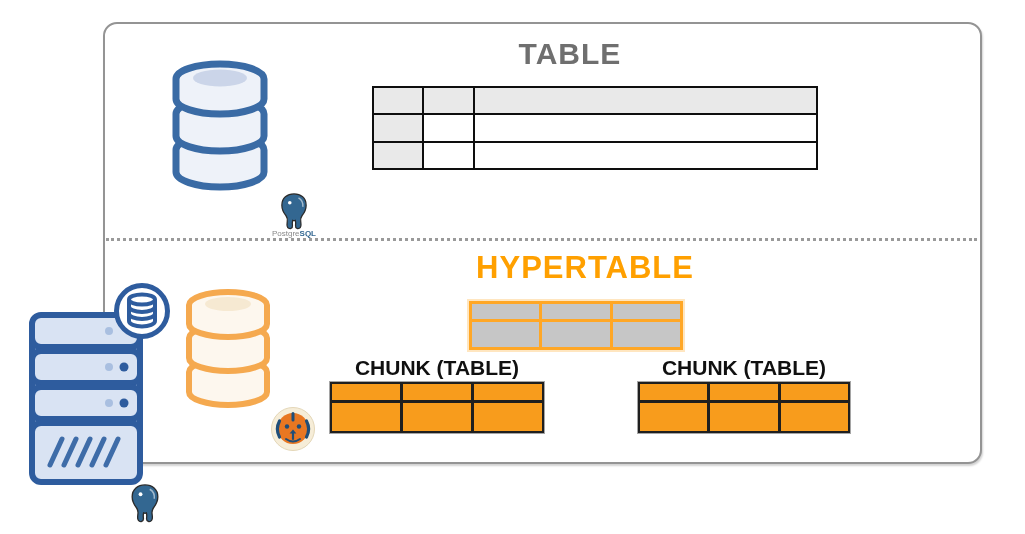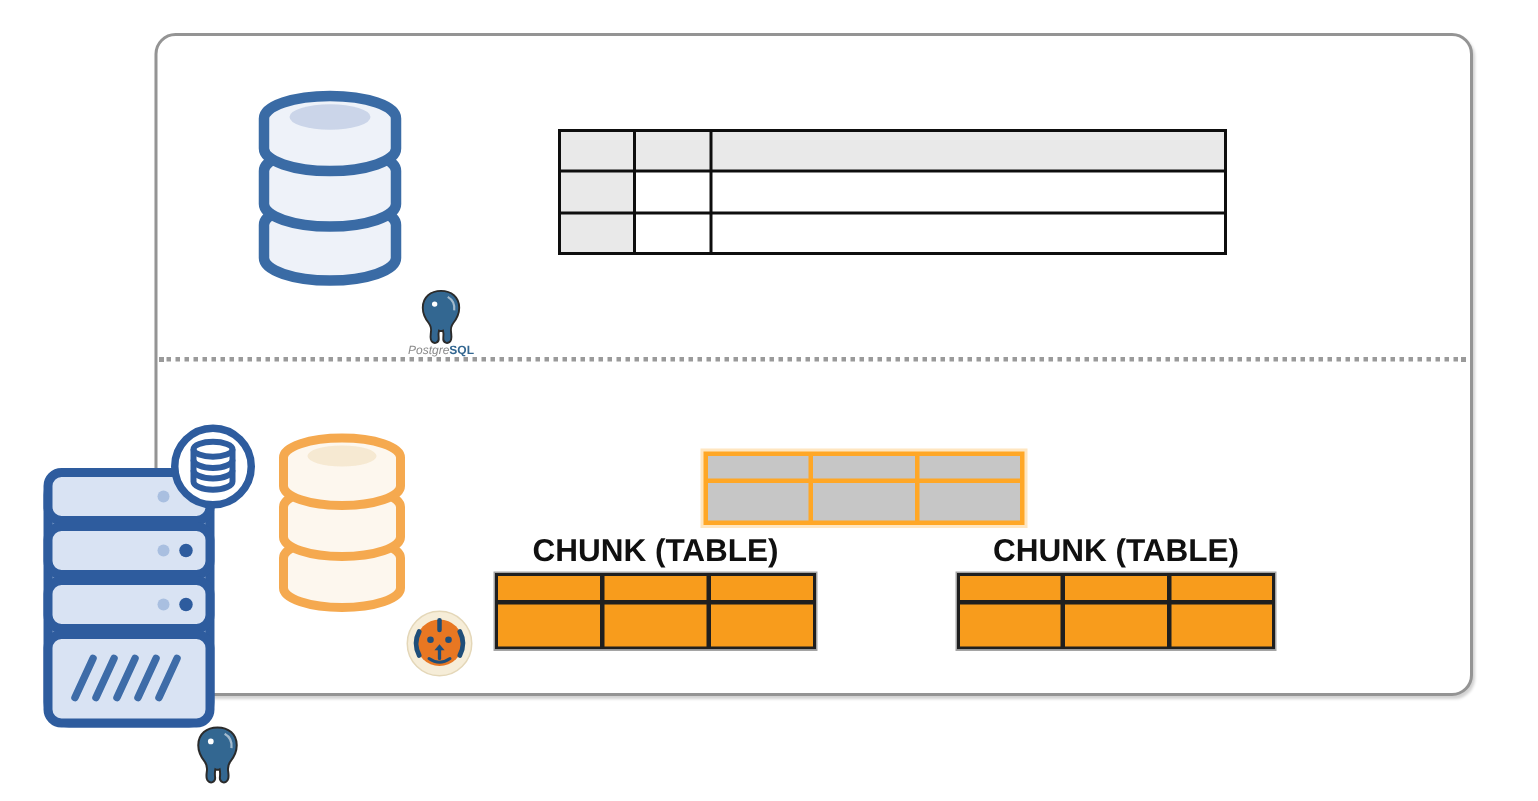--- a/index.html
+++ b/index.html
@@ -40,31 +40,32 @@
   .chunk{background:#1f1f1f;padding:2px;grid-gap:3px;outline:1px solid #a5a5a5;
          grid-template-columns:1fr 1fr 1fr;grid-template-rows:16px 1fr;}
   .chunk .cell{background:var(--chunk-fill,#f89c1c);}
   .chunk.c1{position:absolute;left:330px;top:382px;width:214px;height:51px;}
   .chunk.c2{position:absolute;left:638px;top:382px;width:212px;height:51px;}
 
   
   .abs{position:absolute;}
   .pg-logo{display:flex;flex-direction:column;align-items:center;width:52px;}
   .pg-logo .wordmark{font-size:8px;letter-spacing:0;margin-top:-1px;white-space:nowrap;}
-  .pg-logo .word-gray{color:#8a8a8a;font-style:italic;}
+  .pg-logo .word-gray{color:#8a8a8a;}
   .pg-logo .word-blue{color:var(--postgres-blue,#336791);font-weight:700;margin-top:41px;}
 </style>
 </head>
 <body>
 
 <div id="screen">
 
   <div class="frame"></div>
   <div class="divider"></div>
 
+  <div class="title-table">TABLE</div>
 
   <div class="abs" style="left:168px;top:58px;width:104px;height:134px;">
     <svg width="104" height="134" viewBox="0 0 104 134">
       <g fill="#eef2f9" stroke="#3a6ba5" stroke-width="7" stroke-linejoin="round">
         <path d="M8,92 a44,15 0 0 1 88,0 v22 a44,15 0 0 1 -88,0 z"></path>
         <path d="M8,56 a44,15 0 0 1 88,0 v22 a44,15 0 0 1 -88,0 z"></path>
         <path d="M8,21 a44,15 0 0 1 88,0 v20 a44,15 0 0 1 -88,0 z"></path>
       </g>
       <ellipse cx="52" cy="20" rx="27" ry="8.5" fill="#c6d2e7" opacity="0.9"></ellipse>
     </svg>
@@ -91,20 +92,21 @@
       <div class="cell"></div>
       <div class="cell"></div>
       <div class="cell"></div>
       <div class="cell"></div>
       <div class="cell"></div>
       <div class="cell"></div>
       <div class="cell"></div>
       <div class="cell"></div>
     </div>
 
+  <div class="title-hyper">HYPERTABLE</div>
 
   <div class="abs" style="left:182px;top:286px;width:92px;height:126px;">
     <svg width="92" height="126" viewBox="0 0 92 126">
       <g fill="#fdf7ee" stroke="#f5a94f" stroke-width="6" stroke-linejoin="round">
         <path d="M7,86 a39,13 0 0 1 78,0 v20 a39,13 0 0 1 -78,0 z"></path>
         <path d="M7,52 a39,13 0 0 1 78,0 v20 a39,13 0 0 1 -78,0 z"></path>
         <path d="M7,19 a39,13 0 0 1 78,0 v19 a39,13 0 0 1 -78,0 z"></path>
       </g>
       <ellipse cx="46" cy="18" rx="23" ry="7" fill="#f6e8d0" opacity="0.95"></ellipse>
     </svg>

